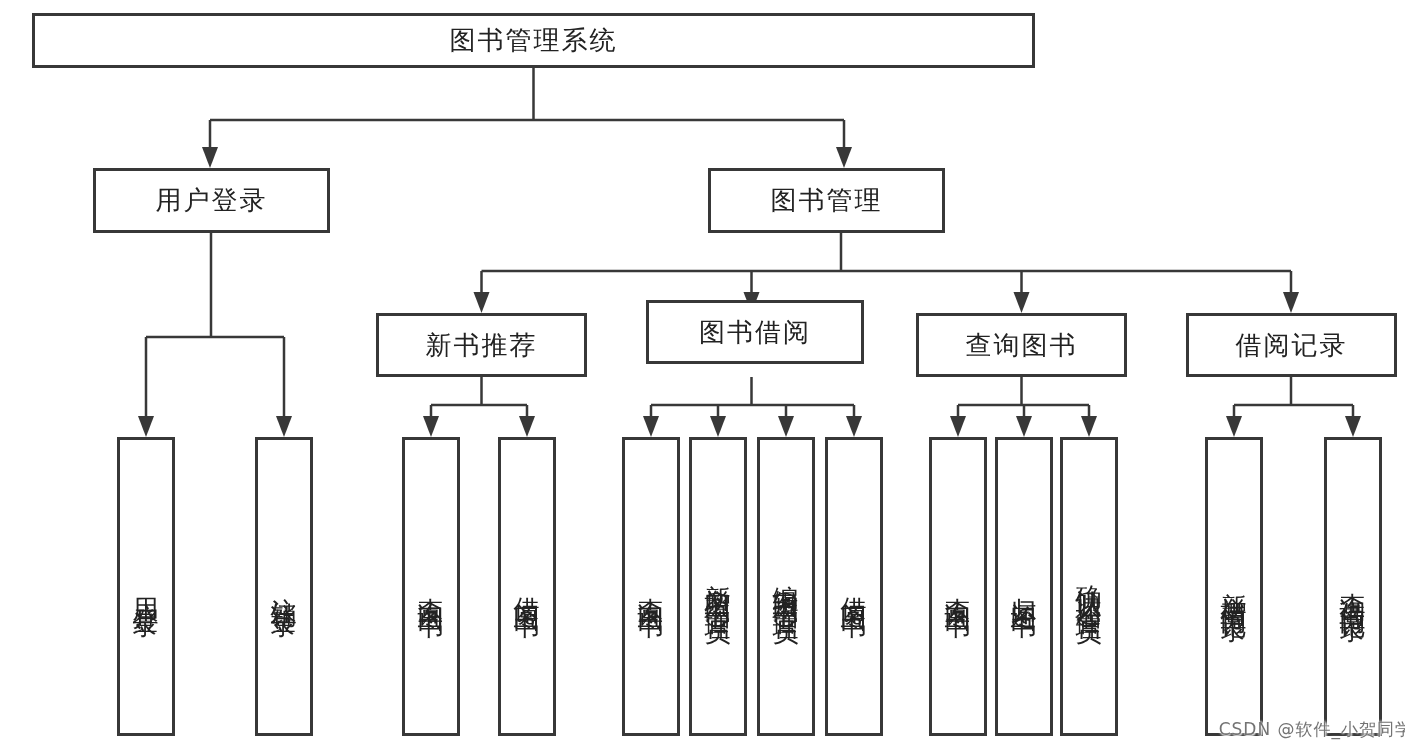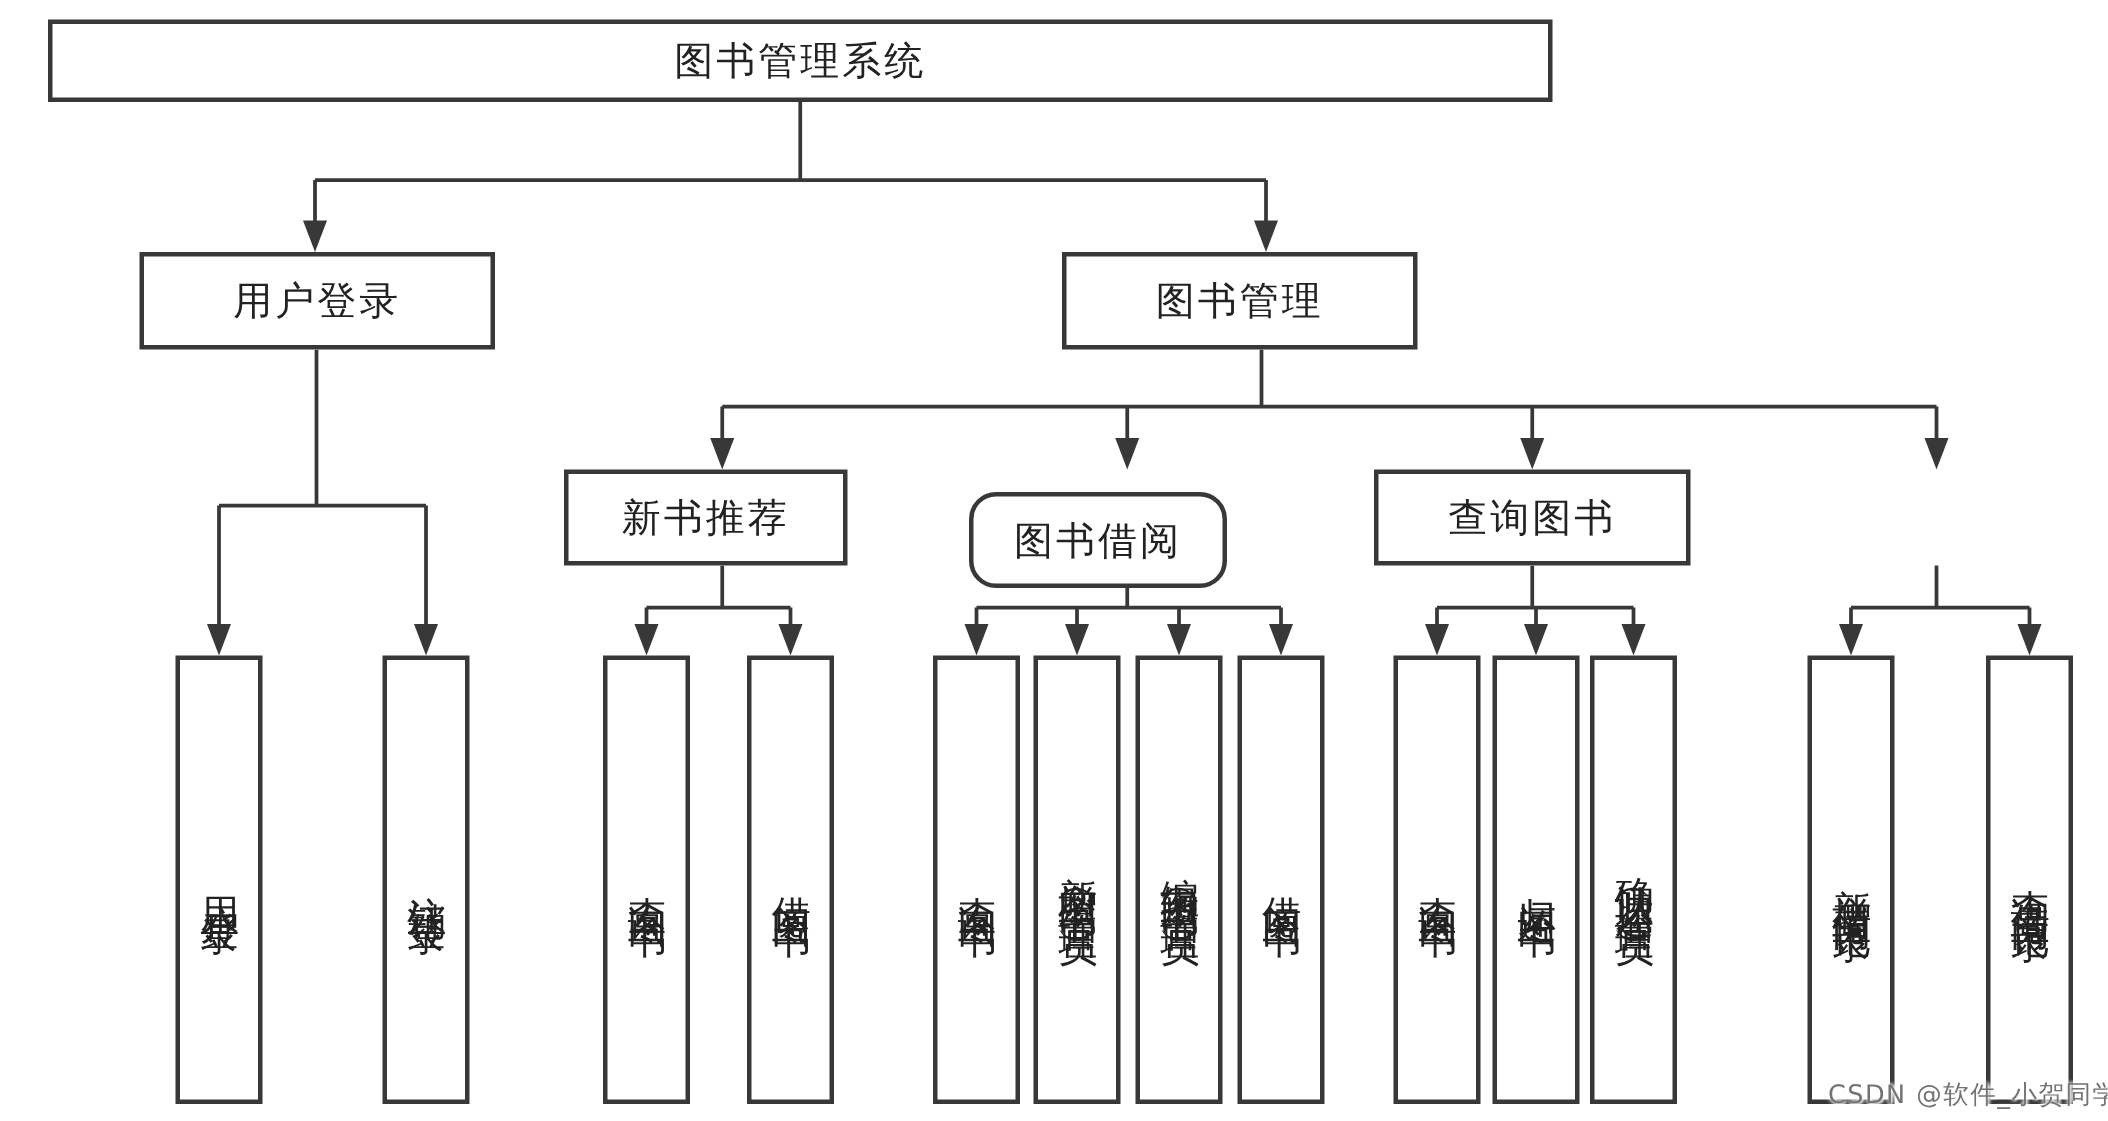--- a/index.html
+++ b/index.html
@@ -101,23 +101,24 @@
       <polygon points="1214,416 1230,416 1222,437"></polygon>
       <polygon points="1333,416 1349,416 1341,437"></polygon>
     </g>
   </svg>
 
   <div class="box" style="left:20px;top:13px;width:1003px;height:55px;">图书管理系统</div>
 
   <div class="box" style="left:81px;top:168px;width:237px;height:65px;">用户登录</div>
   <div class="box" style="left:696px;top:168px;width:237px;height:65px;">图书管理</div>
 
-  <div class="box" style="left:364px;top:313px;width:189px;height:64px;">新书推荐</div>
-  <div class="box" style="left:634px;top:328px;width:172px;height:64px;border-radius:18px;">图书借阅</div>
+  <div class="box" style="left:364px;top:313px;width:211px;height:64px;">新书推荐</div>
+  <div class="box" style="left:634px;top:300px;width:218px;height:64px;">图书借阅</div>
   <div class="box" style="left:904px;top:313px;width:211px;height:64px;">查询图书</div>
+  <div class="box" style="left:1174px;top:313px;width:211px;height:64px;">借阅记录</div>
 
   <div class="vbox" style="left:105px;top:437px;width:58px;height:299px;">
     <span>用户登录</span>
   </div>
   <div class="vbox" style="left:243px;top:437px;width:58px;height:299px;">
     <span>注销登录</span>
   </div>
 
   <div class="vbox" style="left:390px;top:437px;width:58px;height:299px;">
     <span>查询图书</span>

